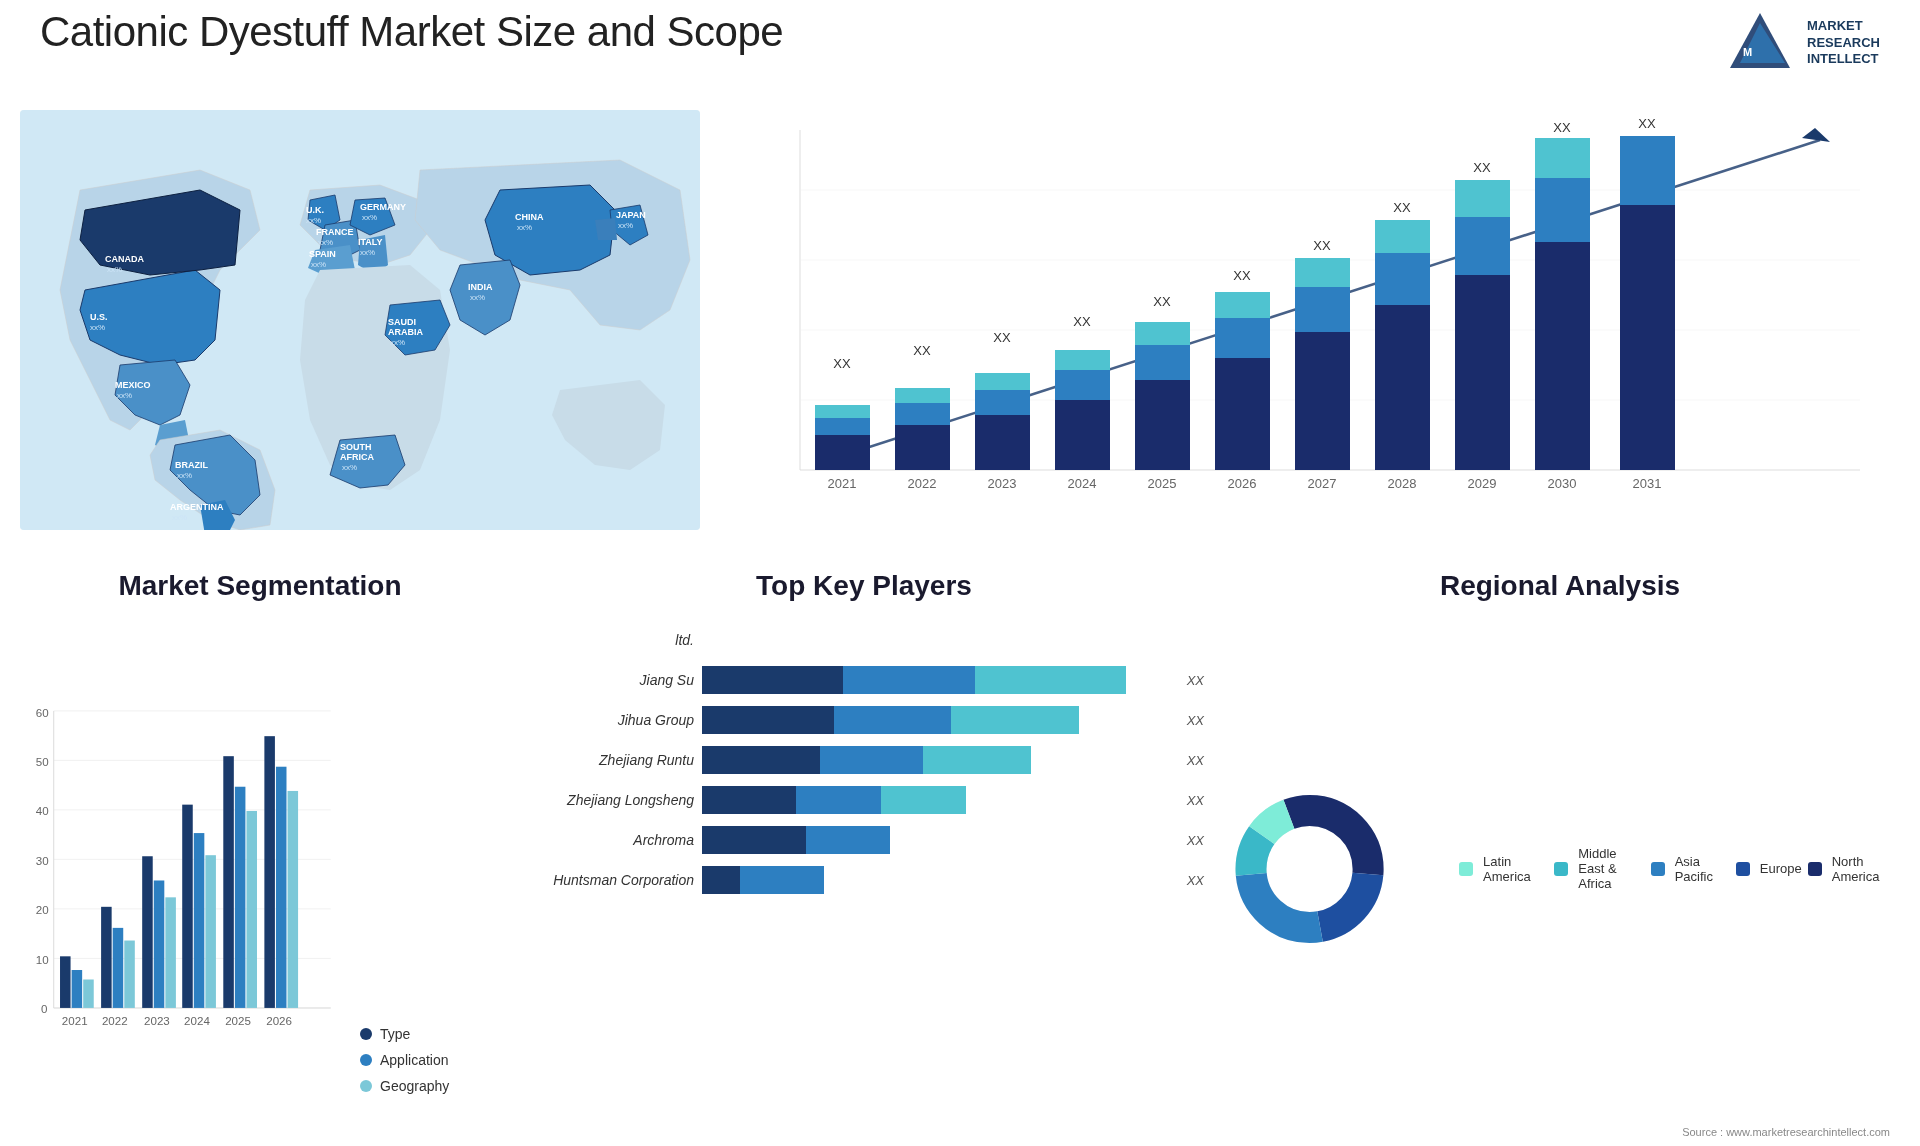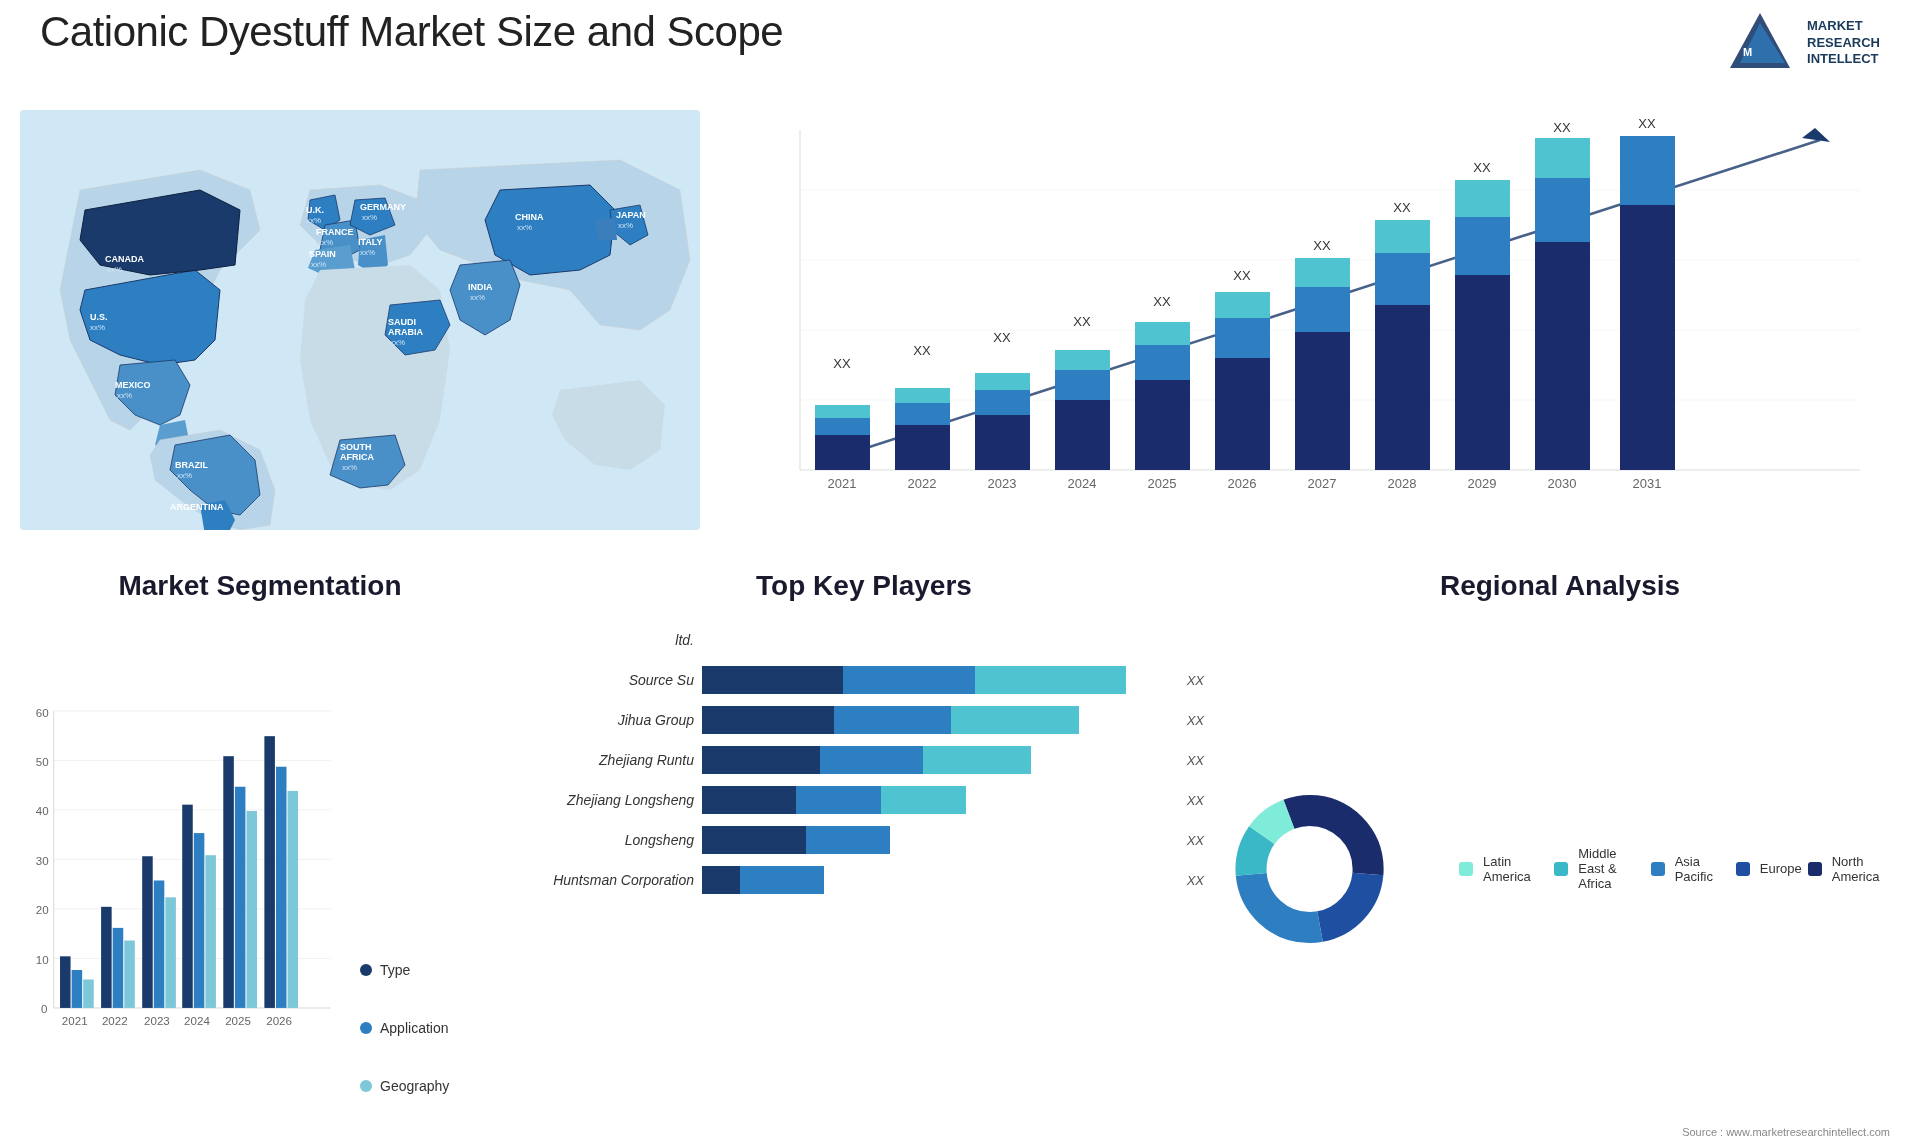--- a/index.html
+++ b/index.html
@@ -122,21 +122,20 @@
       gap: 10px;
       padding-bottom: 30px;
       justify-content: center;
     }
     .legend-item {
       display: flex;
       align-items: center;
       gap: 8px;
       font-size: 14px;
       color: #333;
-      margin-top: 32px;
     }
     .legend-dot {
       width: 12px;
       height: 12px;
       border-radius: 50%;
     }
 
     
     .players-list {
       margin-top: 24px;
@@ -496,21 +495,21 @@
 <div class="bottom-middle">
   <div class="section-title">Top Key Players</div>
   <div class="players-list">
 
     <div class="player-row">
       <div class="player-name">ltd.</div>
       <div class="player-bar-container"></div>
     </div>
 
     <div class="player-row">
-      <div class="player-name">Source Su</div>
+      <div class="player-name">Jiang Su</div>
       <div class="player-bar-container">
         <div class="player-bar-dark" style="width:30%"></div>
         <div class="player-bar-mid" style="width:28%"></div>
         <div class="player-bar-light" style="width:32%"></div>
       </div>
       <span class="player-xx">XX</span>
     </div>
 
     <div class="player-row">
       <div class="player-name">Jihua Group</div>
@@ -536,21 +535,21 @@
       <div class="player-name">Zhejiang Longsheng</div>
       <div class="player-bar-container">
         <div class="player-bar-dark" style="width:20%"></div>
         <div class="player-bar-mid" style="width:18%"></div>
         <div class="player-bar-light" style="width:18%"></div>
       </div>
       <span class="player-xx">XX</span>
     </div>
 
     <div class="player-row">
-      <div class="player-name">Longsheng</div>
+      <div class="player-name">Archroma</div>
       <div class="player-bar-container">
         <div class="player-bar-dark" style="width:22%"></div>
         <div class="player-bar-mid" style="width:18%"></div>
         <div class="player-bar-light" style="width:0%"></div>
       </div>
       <span class="player-xx">XX</span>
     </div>
 
     <div class="player-row">
       <div class="player-name">Huntsman Corporation</div>

